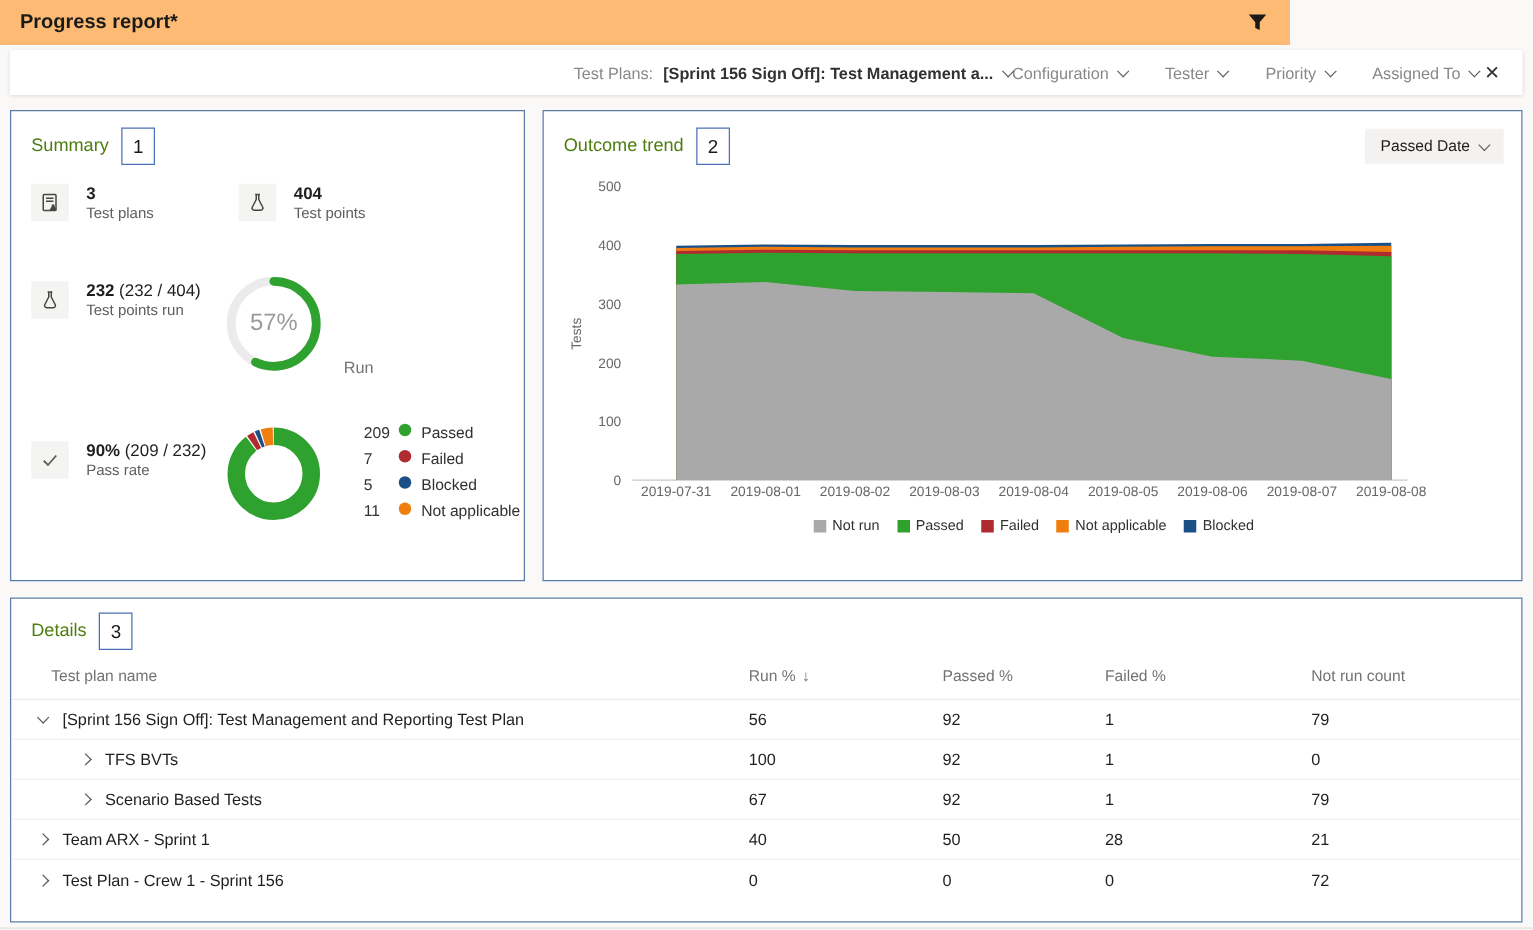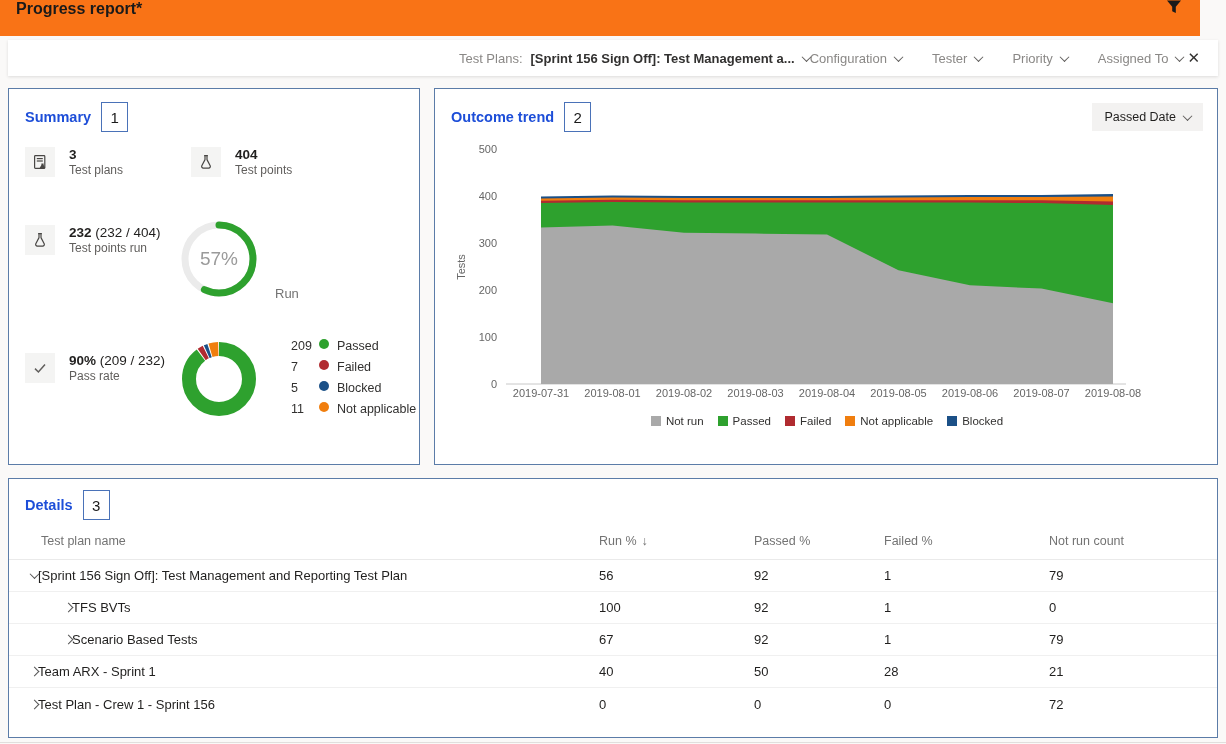--- a/index.html
+++ b/index.html
@@ -1,40 +1,40 @@
 <!DOCTYPE html>
 <html><head>
 <meta charset="utf-8">
 <style>
   *{box-sizing:border-box;margin:0;padding:0}
   html,body{width:1226px;height:744px}
   body{position:relative;background:#faf9f8;font-family:"Liberation Sans",sans-serif;color:#201f1e;overflow:hidden}
 
   
-  .topbar{position:absolute;left:0;top:0;width:1200px;height:36px;background:#f97316;display:flex;justify-content:space-between;padding:0 18px 0 16px}
+  .topbar{position:absolute;left:0;top:0;width:1032px;height:36px;background:#fdba74;display:flex;align-items:center;justify-content:space-between;padding:0 18px 0 16px}
   .page-title{font-size:16px;font-weight:700;color:#1a1a1a}
   .funnel{width:16px;height:14px;cursor:pointer}
 
   
   .filterbar{position:absolute;left:8px;top:40px;width:1210px;height:36px;background:#fff;box-shadow:0 1px 3px rgba(0,0,0,.12);display:flex;align-items:center;justify-content:flex-end;padding-right:18px}
   .fitem{display:flex;align-items:center;gap:8px;cursor:pointer;font-size:13px;color:#8a8886;white-space:nowrap}
   .flabel{color:#8a8886}
   .fvalue{color:#323130;font-weight:700}
   .chev{display:inline-block;width:7px;height:7px;border-right:1.4px solid #605e5c;border-bottom:1.4px solid #605e5c}
   .chev.down{transform:rotate(45deg) translate(-1px,-1px)}
   .chev.right{transform:rotate(-45deg)}
   .close-x{font-size:15px;color:#323130;cursor:pointer;margin-left:4px}
 
   
   .card{position:absolute;background:#fff;border:1px solid #5b7ca8}
   .card-summary{left:8px;top:88px;width:412px;height:377px}
   .card-trend{left:434px;top:88px;width:784px;height:377px}
   .card-details{left:8px;top:478px;width:1210px;height:260px}
   .card-title-row{position:absolute;display:flex;align-items:center;gap:10px}
-  .card-title{font-size:14.5px;font-weight:700;color:#1d4ed8}
+  .card-title{font-size:14.5px;font-weight:400;color:#4d7c0f}
   .num-badge{width:27px;height:30px;border:1px solid #4a72b8;background:#fff;display:flex;align-items:center;justify-content:center;font-size:15px;color:#1a1a1a}
 
   
   .stat{position:absolute;display:flex;gap:14px}
   .icon-box{width:30px;height:30px;background:#f4f4f3;display:flex;align-items:center;justify-content:center;flex:0 0 30px}
   .stat-val{font-size:13.5px;font-weight:700;color:#201f1e;line-height:16px}
   .stat-suffix{font-weight:400}
   .stat-label{font-size:12px;color:#605e5c;line-height:15px}
   .gauge-wrap{position:absolute;left:168px;top:128px;display:flex;align-items:flex-end;gap:8px}
   .gauge-center{position:absolute;left:0;top:0;width:84px;height:84px;display:flex;align-items:center;justify-content:center;font-size:19px;color:#9a9a9a}
@@ -54,21 +54,21 @@
 
   
   .dt-header{position:absolute;left:0;top:44px;width:1208px;height:37px;display:grid;grid-template-columns:582px 155px 130px 165px 1fr;align-items:center;border-bottom:1px solid #eaeaea;font-size:12.5px;color:#737373}
   .dt-header .hcell{padding-left:8px;display:flex;align-items:center;gap:5px}
   .dt-header .hcell.first{padding-left:32px}
   .dt-rows{position:absolute;left:0;top:81px;width:1208px}
   .trow{display:grid;grid-template-columns:582px 155px 130px 165px 1fr;align-items:center;height:32px;border-bottom:1px solid #f0f0f0;font-size:13px;color:#201f1e;cursor:pointer}
   .trow:last-child{border-bottom:none}
   .tname{display:flex;align-items:center}
   .tname .chev{border-color:#555}
-  .tname span.txt{}
+  .tname span.txt{margin-left:12px}
   .tcell{padding-left:8px}
   .bottom-line{position:absolute;left:0;top:742px;width:1226px;height:1px;background:#e1dfdd}
   svg text{font-family:"Liberation Sans",sans-serif}
 </style>
 </head>
 <body>
 
 <div class="topbar">
   <div class="page-title">Progress report*</div>
   <svg class="funnel" viewBox="0 0 16 14">

